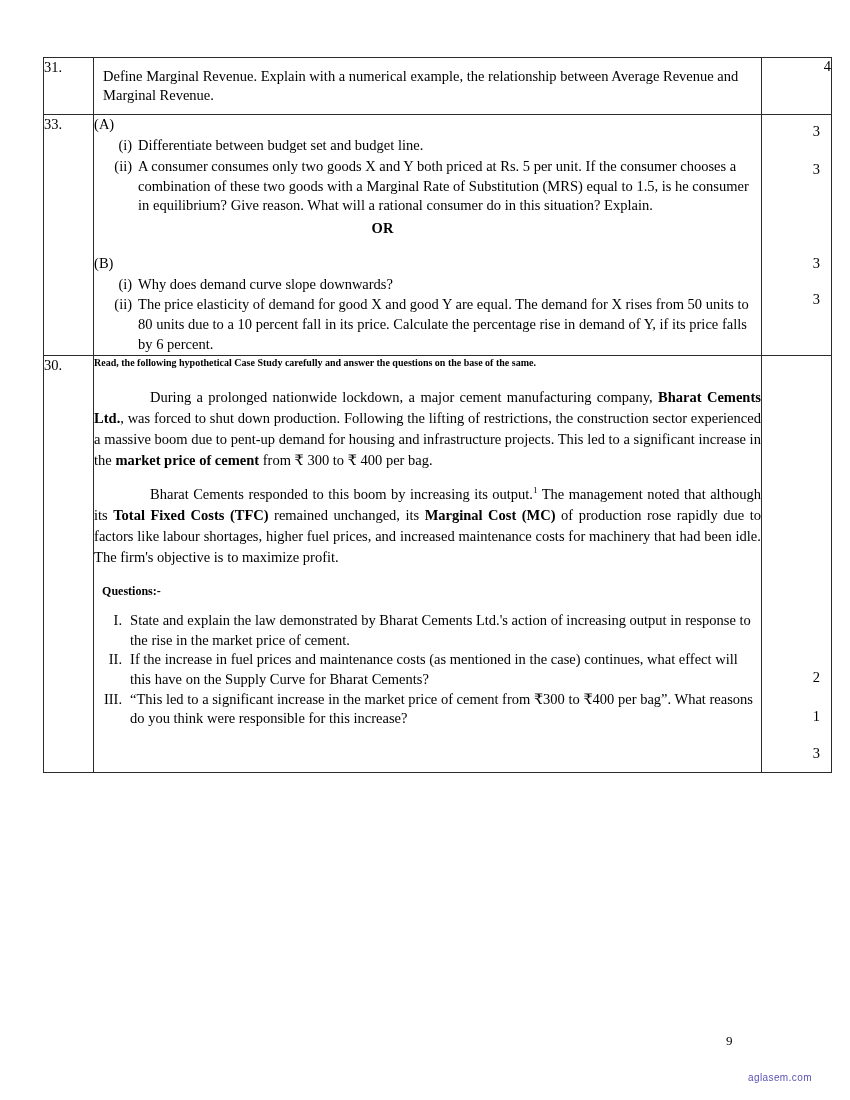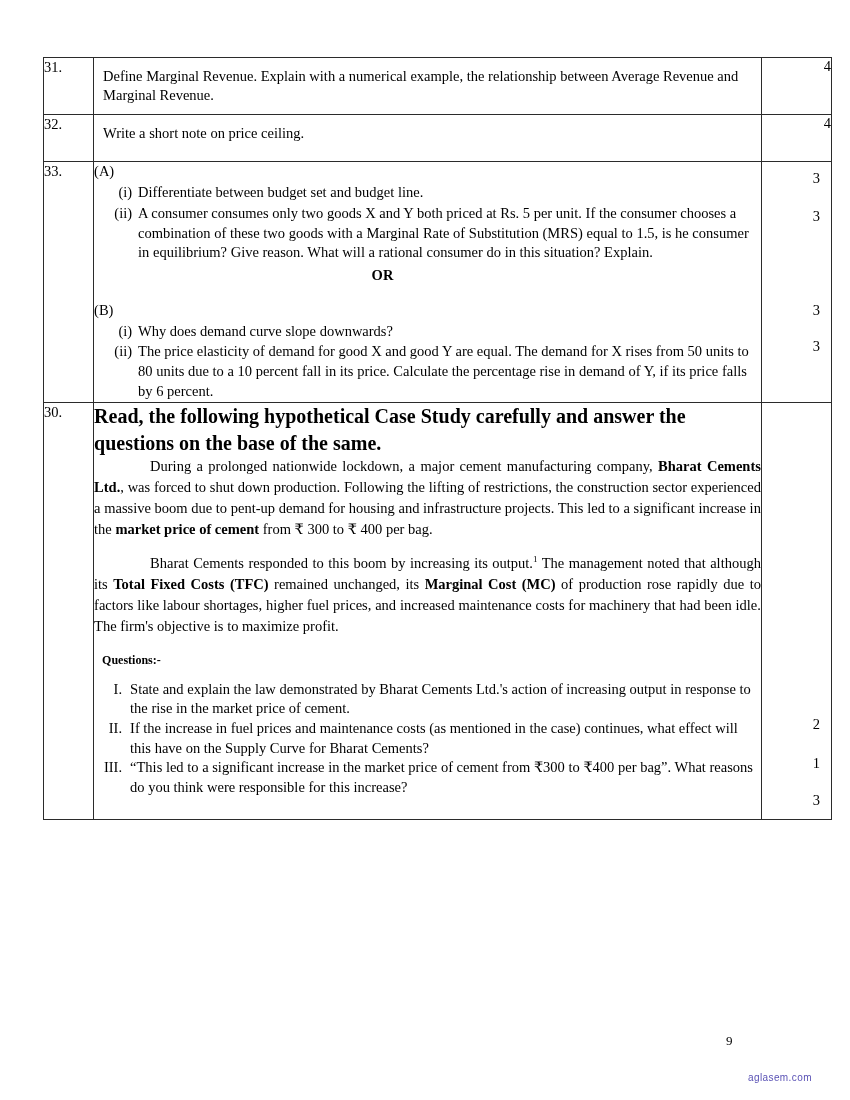--- a/index.html
+++ b/index.html
@@ -104,31 +104,31 @@
   
   .mk {
     position: absolute;
     right: 11px;
     font-size: 14.5px;
   }
 
   
   .lead-bold {
     font-weight: bold;
-    font-size: 20px;
+    font-size: 10px;
     line-height: 1.32;
     margin: 0;
   }
   .case-para {
     text-align: justify;
     font-size: 14.5px;
     line-height: 1.45;
     margin: 0;
   }
-  .case-para.first { text-indent: 56px; }
+  .case-para.first { margin-top: 18px; text-indent: 56px; }
   .case-para.second { margin-top: 13px; text-indent: 56px; }
   b.strong { font-weight: bold; }
   sup.fn { font-size: 9px; vertical-align: super; }
 
   .questions-head {
     font-weight: bold;
     font-size: 12px;
     margin: 16px 0 0 8px;
   }
   .roman-list {
@@ -181,27 +181,20 @@
     <tbody>
 
       <tr class="row31">
         <td class="num-cell" style="border-color: rgb(43, 43, 43);">31.</td>
         <td class="body-cell" style="border-color: rgb(43, 43, 43);">
           <p class="tight">Define Marginal Revenue. Explain with a numerical example, the relationship between Average Revenue and Marginal Revenue.</p>
         </td>
         <td class="marks-cell" style="border-color: rgb(43, 43, 43);">4</td>
       </tr>
 
-      <tr class="row32">
-        <td class="num-cell" style="border-color: rgb(43, 43, 43);">32.</td>
-        <td class="body-cell" style="border-color: rgb(43, 43, 43);">
-          <p class="tight">Write a short note on price ceiling.</p>
-        </td>
-        <td class="marks-cell" style="border-color: rgb(43, 43, 43);">4</td>
-      </tr>
 
       <tr class="row33">
         <td class="num-cell" style="border-color: rgb(43, 43, 43);">33.</td>
         <td class="body-cell" style="border-color: rgb(43, 43, 43);">
           <p class="grp-label">(A)</p>
           <ul class="sub-list">
             <li>
               <span class="marker">(i)</span><span>Differentiate between budget set and budget line.</span>
             </li>
             <li>

